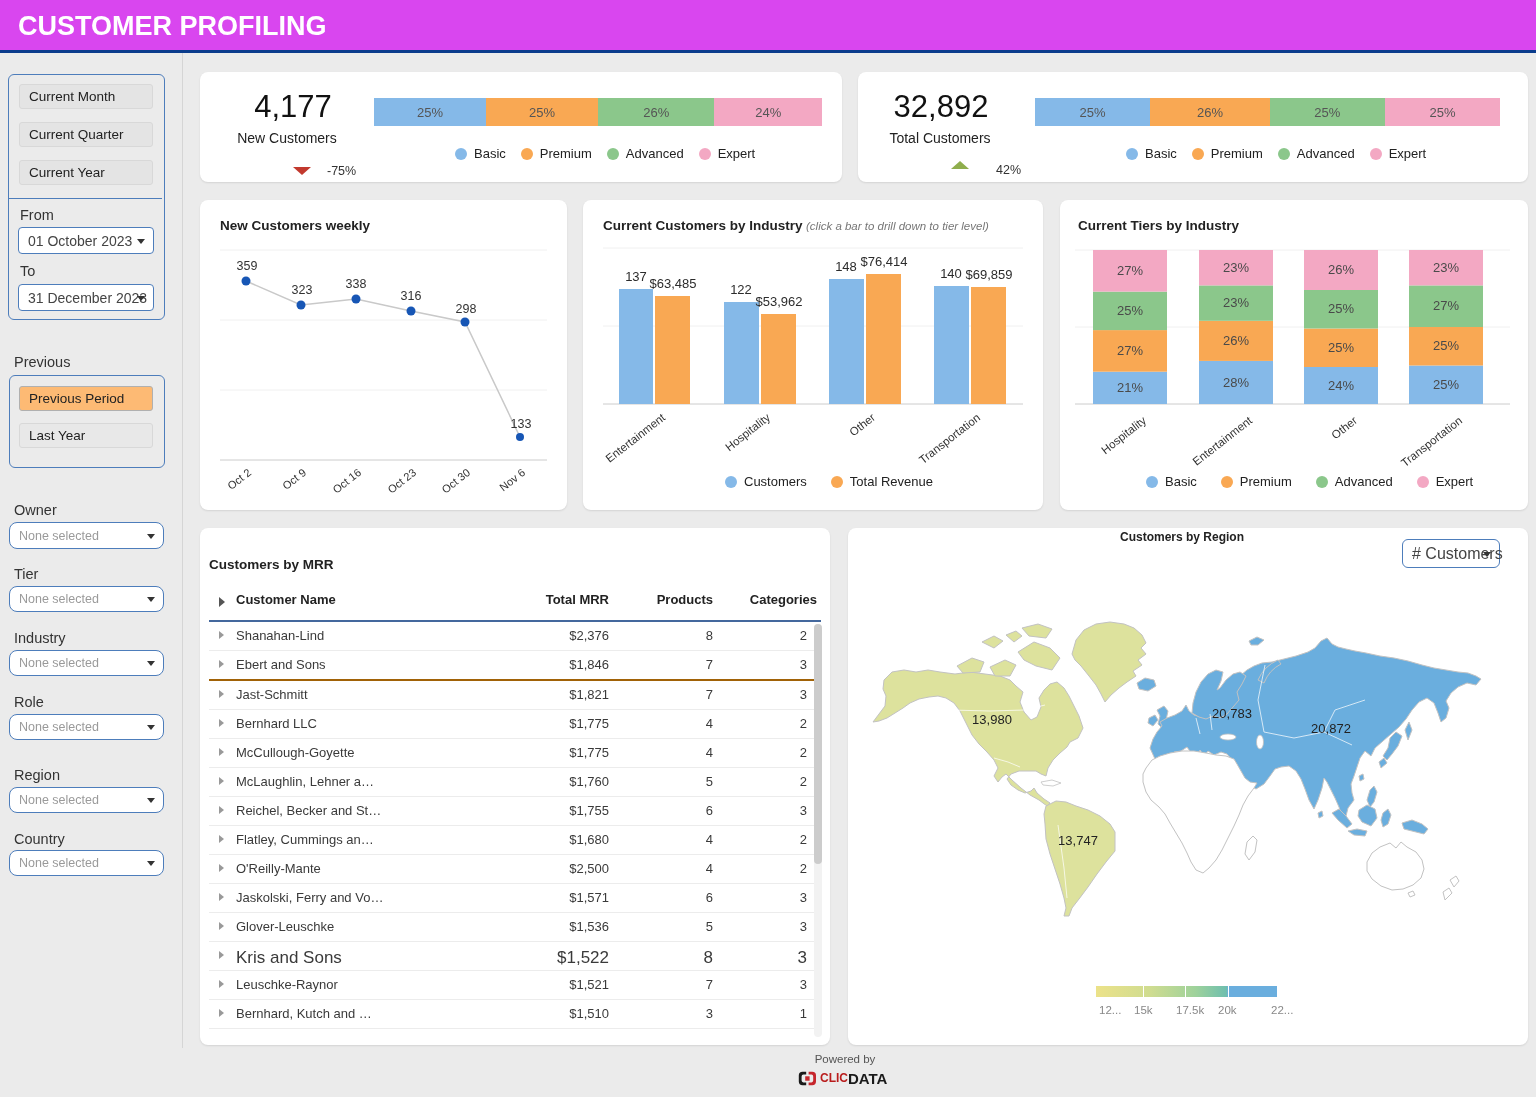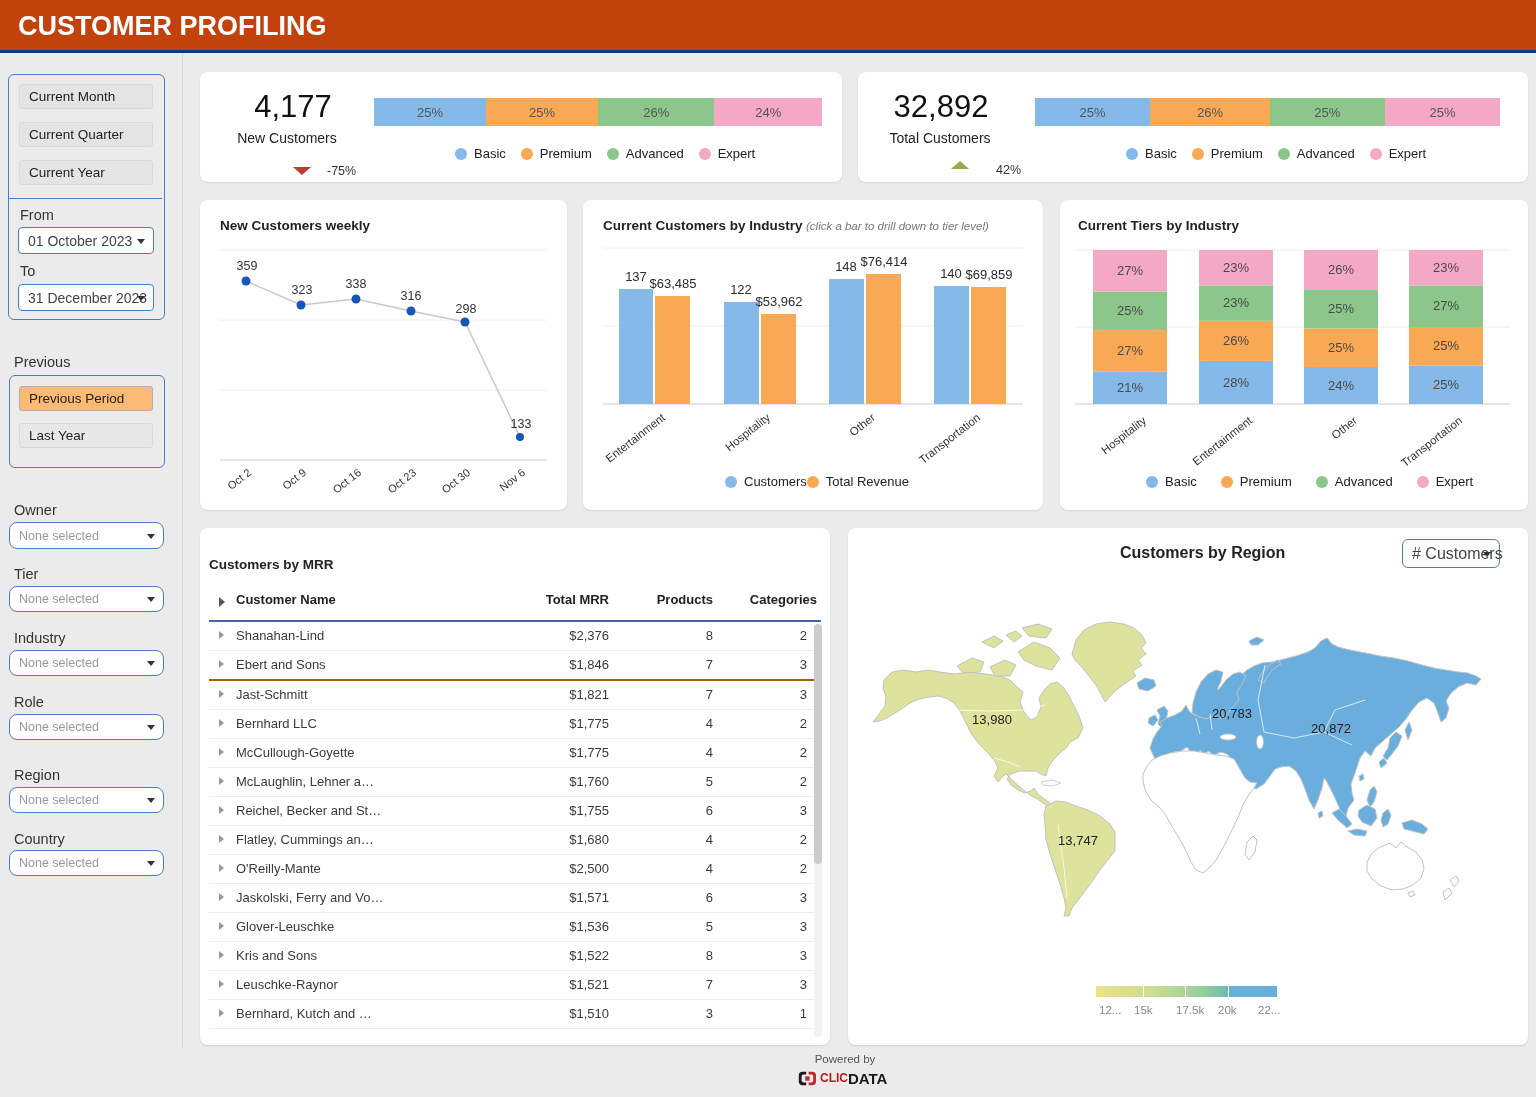--- a/index.html
+++ b/index.html
@@ -1,19 +1,19 @@
 <!DOCTYPE html>
 <html><head>
 <meta charset="utf-8">
 <style>
 html,body{margin:0;padding:0;}
 body{width:1536px;height:1097px;font-family:"Liberation Sans",sans-serif;background:#ebebeb;position:relative;overflow:hidden;color:#333;}
 .abs{position:absolute;}
 .card{position:absolute;background:#fff;border-radius:8px;box-shadow:0 1px 2px rgba(0,0,0,0.10);}
-.hdr{position:absolute;left:0;top:0;width:1536px;height:50px;background:#c2410c;border-bottom:3px solid #0a3c8c;}
+.hdr{position:absolute;left:0;top:0;width:1536px;height:50px;background:#d946ef;border-bottom:3px solid #0a3c8c;}
 .hdr span{position:absolute;left:18px;top:11px;color:#fff;font-size:27px;font-weight:bold;letter-spacing:0px;}
 .sidebar-line{position:absolute;left:182px;top:53px;width:1px;height:995px;background:#d5d5d5;}
 .fbox{position:absolute;border:1px solid #4d7dbb;border-radius:6px;background:transparent;}
 .sbtn{position:absolute;left:19px;width:134px;height:25px;background:#e4e4e4;border:1px solid #d8d8d8;border-radius:3px;font-size:13.5px;color:#222;line-height:24px;padding-left:9px;box-sizing:border-box;}
 .slabel{position:absolute;font-size:14.5px;color:#333;}
 .ssel{position:absolute;background:#fff;border:1px solid #4d7dbb;border-radius:4px;box-sizing:border-box;font-size:12.5px;color:#444;}
 .ssel .car{position:absolute;right:8px;top:50%;margin-top:-2px;width:0;height:0;border-left:4px solid transparent;border-right:4px solid transparent;border-top:5px solid #333;}
 .ssel .txt{position:absolute;left:9px;top:50%;transform:translateY(-50%);white-space:nowrap;}
 .muted{color:#9a9a9a;}
 .kpi-num{position:absolute;font-size:31px;color:#111;letter-spacing:0px;text-align:center;width:200px;}
@@ -181,21 +181,21 @@
 <text x="368" y="78">140</text>
       <text x="406" y="79">$69,859</text>
 </g>
 <g fill="#333" font-size="11.5">
 <text transform="translate(83,219) rotate(-38)" text-anchor="end">Entertainment</text>
 <text transform="translate(188,219) rotate(-38)" text-anchor="end">Hospitality</text>
 <text transform="translate(293,219) rotate(-38)" text-anchor="end">Other</text>
 <text transform="translate(398,219) rotate(-38)" text-anchor="end">Transportation</text>
 </g>
 </svg>
-<div class="legend" style="left:725px;top:474px;">
+<div class="legend" style="left:725px;top:474px;gap:24px;">
 <span class="it"><span class="dot" style="background:#85b9e8;"></span>Customers</span>
 <span class="it"><span class="dot" style="background:#f9a853;"></span>Total Revenue</span>
 </div>
 
 <div class="card" style="left:1060px;top:200px;width:468px;height:310px;"></div>
 <div class="ctitle" style="left:1078px;top:218px;font-size:13.5px;">Current Tiers by Industry</div>
 <svg class="abs" style="left:1060px;top:200px;" width="468" height="310" viewBox="0 0 468 310">
 <line x1="15" y1="50" x2="450" y2="50" stroke="#f0f0f0"></line>
 <line x1="15" y1="127" x2="450" y2="127" stroke="#f0f0f0"></line>
 <line x1="15" y1="204" x2="450" y2="204" stroke="#cccccc"></line>
@@ -340,21 +340,21 @@
       <span style="position:absolute;left:404px;top:6px;width:100px;text-align:right;">6</span>
       <span style="position:absolute;left:498px;top:6px;width:100px;text-align:right;">3</span>
     </div>
     <div style="position:relative;height:28px;border-bottom:1px solid #ececec;font-size:13px;color:#3a3a3a;">
       <span style="position:absolute;left:10px;top:9px;width:0;height:0;border-top:4px solid transparent;border-bottom:4px solid transparent;border-left:5px solid #999;"></span>
       <span style="position:absolute;left:27px;top:6px;">Glover-Leuschke</span>
       <span style="position:absolute;left:300px;top:6px;width:100px;text-align:right;">$1,536</span>
       <span style="position:absolute;left:404px;top:6px;width:100px;text-align:right;">5</span>
       <span style="position:absolute;left:498px;top:6px;width:100px;text-align:right;">3</span>
     </div>
-    <div style="position:relative;height:28px;border-bottom:1px solid #ececec;font-size:13px;color:#3a3a3a;">
+    <div style="position:relative;height:28px;border-bottom:1px solid #ececec;font-size:17px;color:#3a3a3a;">
       <span style="position:absolute;left:10px;top:9px;width:0;height:0;border-top:4px solid transparent;border-bottom:4px solid transparent;border-left:5px solid #999;"></span>
       <span style="position:absolute;left:27px;top:6px;">Kris and Sons</span>
       <span style="position:absolute;left:300px;top:6px;width:100px;text-align:right;">$1,522</span>
       <span style="position:absolute;left:404px;top:6px;width:100px;text-align:right;">8</span>
       <span style="position:absolute;left:498px;top:6px;width:100px;text-align:right;">3</span>
     </div>
     <div style="position:relative;height:28px;border-bottom:1px solid #ececec;font-size:13px;color:#3a3a3a;">
       <span style="position:absolute;left:10px;top:9px;width:0;height:0;border-top:4px solid transparent;border-bottom:4px solid transparent;border-left:5px solid #999;"></span>
       <span style="position:absolute;left:27px;top:6px;">Leuschke-Raynor</span>
       <span style="position:absolute;left:300px;top:6px;width:100px;text-align:right;">$1,521</span>
@@ -373,21 +373,21 @@
       <span style="position:absolute;left:27px;top:6px;">Koch-Hammes</span>
       <span style="position:absolute;left:300px;top:6px;width:100px;text-align:right;">$1,502</span>
       <span style="position:absolute;left:404px;top:6px;width:100px;text-align:right;">5</span>
       <span style="position:absolute;left:498px;top:6px;width:100px;text-align:right;">2</span>
     </div>
   </div>
 <div class="abs" style="left:814px;top:624px;width:8px;height:413px;background:#f2f2f2;border-radius:4px;"></div>
 <div class="abs" style="left:814px;top:624px;width:8px;height:240px;background:#cccccc;border-radius:4px;"></div>
 
 <div class="card" style="left:848px;top:528px;width:680px;height:517px;"></div>
-<div class="ctitle" style="left:1120px;top:544px;font-size:16px;">Customers by Region</div>
+<div class="ctitle" style="left:1120px;top:530px;font-size:12px;">Customers by Region</div>
 <div class="ssel" style="left:1402px;top:539px;width:98px;height:29px;border-radius:6px;font-size:16px;">
     <span class="txt">#&nbsp;Customers</span>
     <span class="car"></span>
   </div>
 <svg class="abs" style="left:860px;top:610px;" width="660" height="350" viewBox="0 0 660 350">
 <g stroke="#c2c2c2" stroke-width="1" stroke-linejoin="round">
 
 <path d="M24,70 L32,62 L44,60 L56,62 L68,60 L80,62 L95,64 L110,62 L125,64 L140,66 L150,70 L156,76 L163,82 L160,92 L164,102 L171,110 L177,107 L181,97 L179,88 L184,80 L190,74 L197,72 L204,78 L209,86 L214,96 L219,106 L223,118 L218,128 L210,132 L207,137 L200,143 L193,150 L188,158 L186,166 L181,164 L176,161 L168,161 L159,161 L151,164 L147,169 L151,175 L158,180 L165,183 L171,181 L174,178 L177,183 L184,189 L190,193 L187,196 L179,190 L170,185 L161,178 L152,170 L146,164 L142,167 L138,172 L134,166 L138,158 L134,150 L127,142 L119,134 L112,125 L106,113 L100,101 L94,93 L86,88 L78,86 L69,87 L59,89 L50,93 L43,98 L35,103 L27,108 L19,111 L13,112 L19,104 L25,96 L26,86 L23,79 Z" fill="#dde29d"></path>
 
 <path d="M181,172 L192,170 L201,173 L193,176 L183,175 Z" fill="#ffffff" stroke-width="0.8"></path>
@@ -467,21 +467,21 @@
 <div class="abs" style="left:1096px;top:986px;width:181px;height:11px;background:linear-gradient(90deg,#ece289,#cfdc90 30%,#9ed29b 55%,#6fbfae 72%,#6aaede 73%,#6aaede);">
     <span style="position:absolute;left:47px;top:0;width:1px;height:11px;background:#fff;"></span>
     <span style="position:absolute;left:89px;top:0;width:1px;height:11px;background:#fff;"></span>
     <span style="position:absolute;left:132px;top:0;width:1px;height:11px;background:#fff;"></span>
   </div>
 <div class="abs" style="left:1096px;top:1004px;font-size:11.5px;color:#888;">
 <span style="position:absolute;left:3px;">12...</span>
 <span style="position:absolute;left:38px;">15k</span>
 <span style="position:absolute;left:80px;">17.5k</span>
 <span style="position:absolute;left:122px;">20k</span>
-<span style="position:absolute;left:162px;">22...</span>
+<span style="position:absolute;left:175px;">22...</span>
 </div>
 
 <div class="abs" style="left:785px;top:1053px;width:120px;text-align:center;font-size:11.5px;color:#555;">Powered by</div>
 <div class="abs" style="left:798px;top:1070px;height:16px;display:flex;align-items:center;">
 <svg width="20" height="15" viewBox="0 0 20 15" style="margin-right:2px;">
 <path d="M8.2,0.8 L4.6,0.8 Q0.8,0.8 0.8,4.4 L0.8,10.6 Q0.8,14.2 4.6,14.2 L8.2,14.2 L8.2,11.4 L5.4,11.4 Q3.6,11.4 3.6,9.6 L3.6,5.4 Q3.6,3.6 5.4,3.6 L8.2,3.6 Z" fill="#1a1a1a"></path>
 <path d="M10.6,0.8 L14.2,0.8 Q18,0.8 18,4.4 L18,10.6 Q18,14.2 14.2,14.2 L10.6,14.2 L10.6,11.4 L13.4,11.4 Q15.2,11.4 15.2,9.6 L15.2,5.4 Q15.2,3.6 13.4,3.6 L10.6,3.6 Z" fill="#c6262c"></path>
 <rect x="7.2" y="5.3" width="4.4" height="4.4" fill="#c6262c"></rect>
 </svg>
 <span style="font-size:12px;color:#b91c1c;font-weight:bold;letter-spacing:0px;">CLIC</span>

